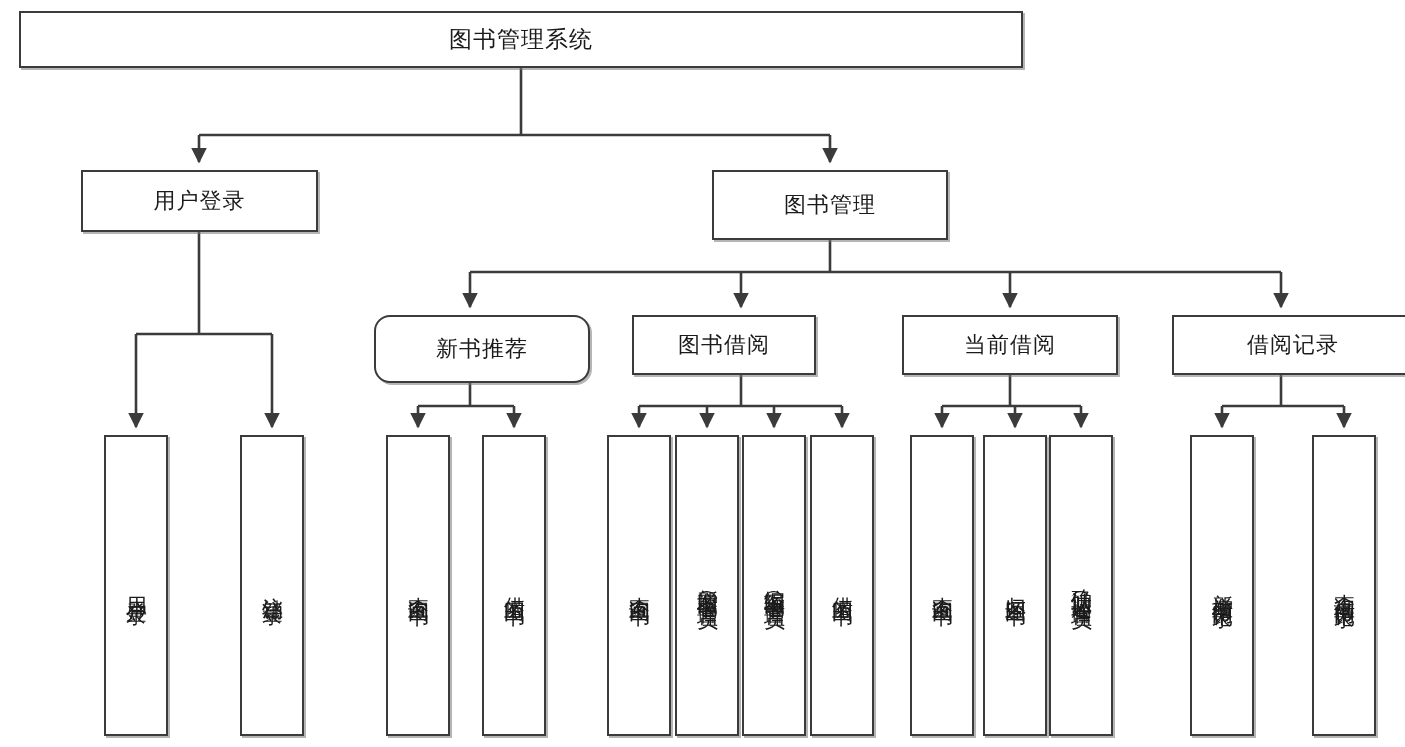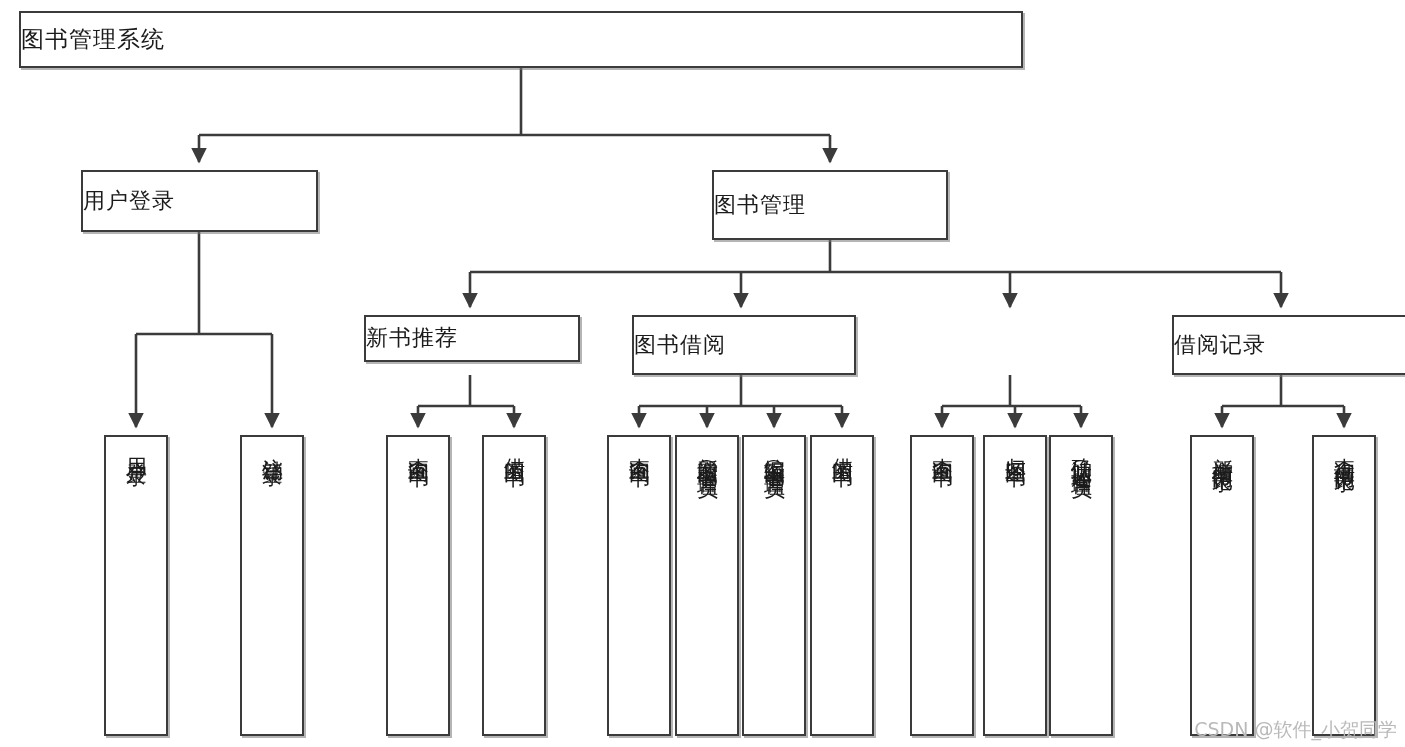--- a/index.html
+++ b/index.html
@@ -27,21 +27,21 @@
     pointer-events: none;
   }
   .node {
     position: absolute;
     box-sizing: border-box;
     background: #ffffff;
     border: 2.5px solid #3b3b3b;
     box-shadow: 2px 2px 0 0 rgba(120,120,120,0.55);
     display: flex;
     align-items: center;
-    justify-content: flex-start;
+    justify-content: center;
     color: #1b1b1b;
     text-align: center;
     z-index: 2;
   }
   .node.horiz {
     font-size: 22px;
     letter-spacing: 1px;
     line-height: 1.2;
   }
   .node.vert {
@@ -130,25 +130,28 @@
     <span class="label">图书管理系统</span>
   </div>
 
   <div class="node horiz" style="left:81px; top:170px; width:237px; height:62px;">
     <span class="label">用户登录</span>
   </div>
   <div class="node horiz" style="left:712px; top:170px; width:236px; height:70px;">
     <span class="label">图书管理</span>
   </div>
 
-  <div class="node horiz" style="left:364px; top:315px; width:216px; height:47px;">
+  <div class="node horiz" style="left:374px; top:315px; width:216px; height:68px;border-radius:16px;">
     <span class="label">新书推荐</span>
   </div>
-  <div class="node horiz" style="left:632px; top:315px; width:224px; height:60px;">
+  <div class="node horiz" style="left:632px; top:315px; width:184px; height:60px;">
     <span class="label">图书借阅</span>
+  </div>
+  <div class="node horiz" style="left:902px; top:315px; width:216px; height:60px;">
+    <span class="label">当前借阅</span>
   </div>
   <div class="node horiz" style="left:1172px; top:315px; width:242px; height:60px;">
     <span class="label">借阅记录</span>
   </div>
 
   <div class="node vert" style="left:104px; top:435px; width:64px; height:301px;">
     <span class="label">用户登录</span>
   </div>
   <div class="node vert" style="left:240px; top:435px; width:64px; height:301px;">
     <span class="label">注销登录</span>
@@ -180,15 +183,14 @@
   <div class="node vert" style="left:1049px; top:435px; width:64px; height:301px;">
     <span class="label">确认归还（管理员）</span>
   </div>
   <div class="node vert" style="left:1190px; top:435px; width:64px; height:301px;">
     <span class="label">新增借阅记录</span>
   </div>
   <div class="node vert" style="left:1312px; top:435px; width:64px; height:301px;">
     <span class="label">查询借阅记录</span>
   </div>
 
-  <div id="watermark">CSDN @软件_小贺同学</div>
 
 </div>
 
 </body></html>

